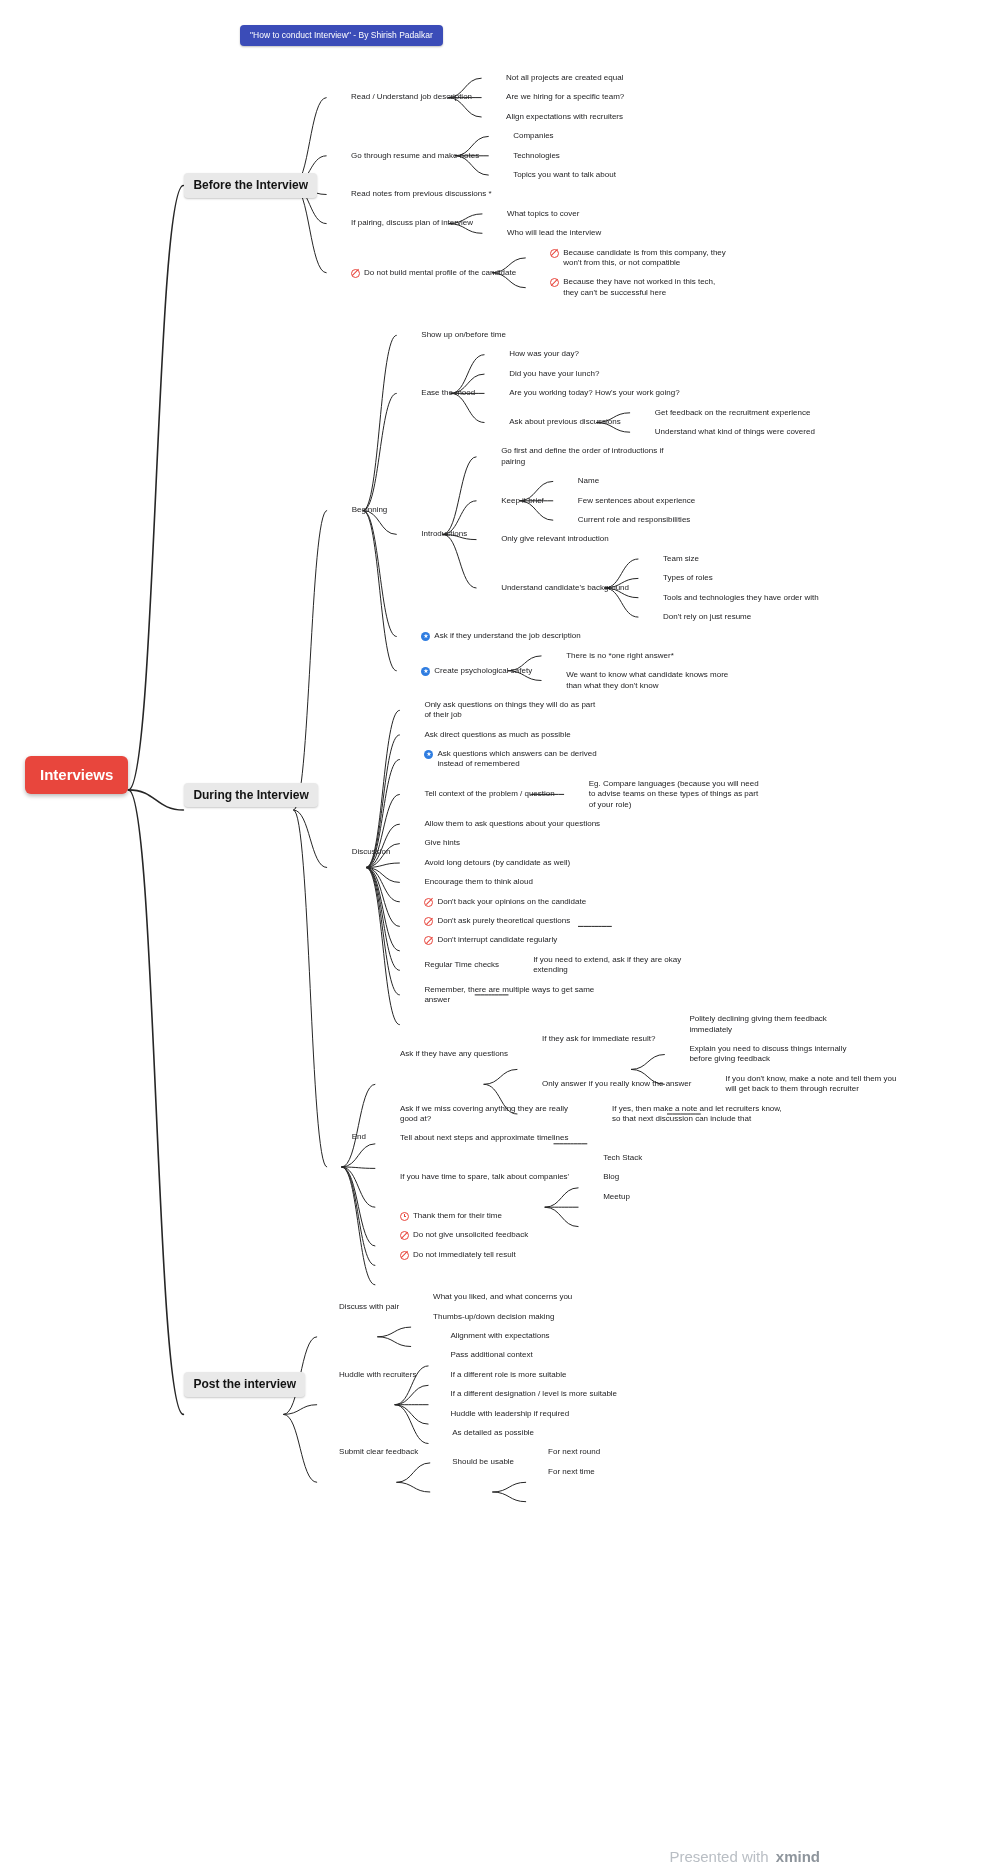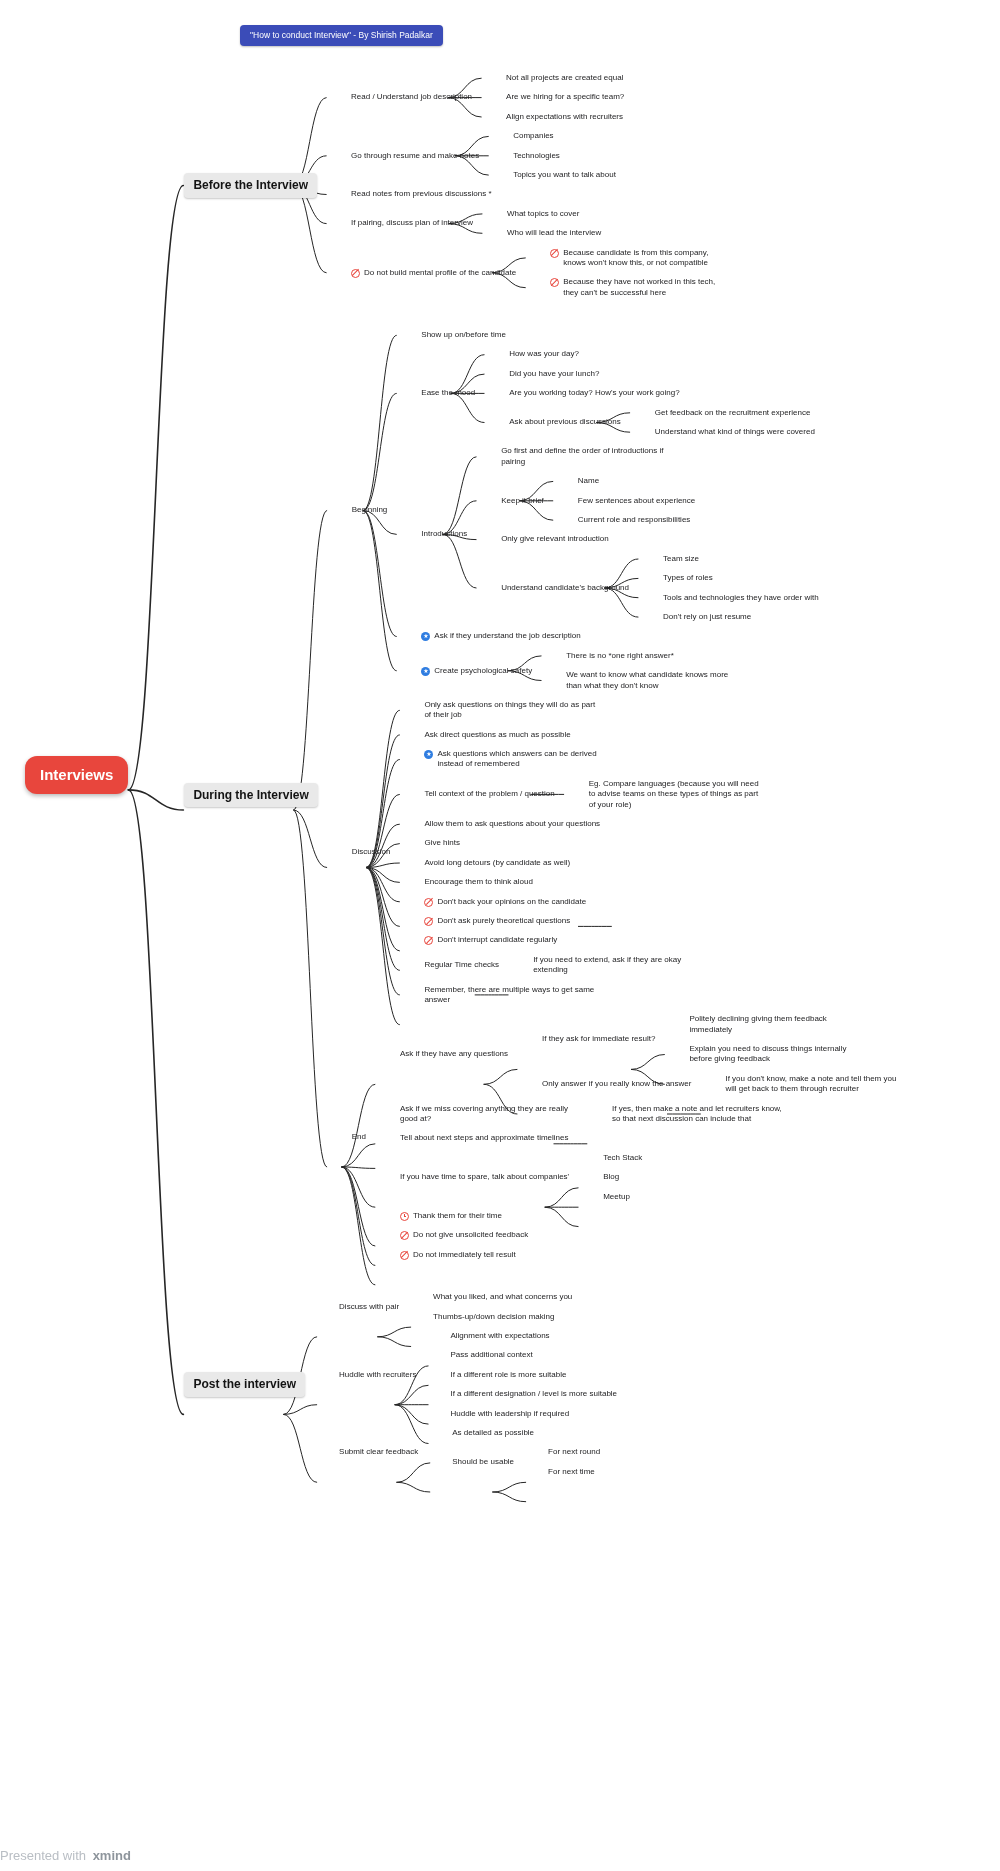--- a/index.html
+++ b/index.html
@@ -20,42 +20,42 @@
   .children{display:flex;flex-direction:column;justify-content:center;margin-left:34px;row-gap:7px}
   .children.from-root{margin-left:56px;row-gap:30px}
   .node{
     position:relative;display:flex;align-items:flex-start;column-gap:4px;
     max-width:178px;font-size:8px;line-height:1.3;color:#1d1d1f;padding:1px 0;
     cursor:default;
   }
   .node .txt{display:block}
   .node-root{
     background:var(--root-bg,#e8463d);color:#fff;font-weight:bold;font-size:15px;line-height:1.2;
-    padding:10px 15px;border-radius:12px;max-width:none;box-shadow:0 2px 4px rgba(0,0,0,.28);
+    padding:10px 15px;border-radius:6px;max-width:none;box-shadow:0 2px 4px rgba(0,0,0,.28);
   }
   .node-topic{
     background:var(--topic-bg,#e9e9e9);color:#141414;font-weight:bold;font-size:12px;line-height:1.2;
     padding:5px 9px;border-radius:4px;max-width:none;box-shadow:0 1px 2px rgba(0,0,0,.22);
   }
   .icon{flex:none;width:9px;height:9px;margin-top:1px;border-radius:50%;position:relative;display:inline-block}
   .icon-forbid{border:1.2px solid var(--forbid,#e8463d)}
   .icon-forbid::after{
     content:'';position:absolute;left:-0.8px;top:2.6px;width:8.6px;height:1.1px;
     background:var(--forbid,#e8463d);transform:rotate(-45deg);
   }
   .icon-clock{border:1.2px solid var(--clock,#e8463d)}
   .icon-clock::before{content:'';position:absolute;left:2.8px;top:1.1px;width:1px;height:2.5px;background:var(--clock,#e8463d)}
   .icon-clock::after{content:'';position:absolute;left:2.8px;top:2.9px;width:2.3px;height:1px;background:var(--clock,#e8463d)}
   .icon-star{background:var(--star,#2f7de1)}
   .icon-star::after{content:'\2605';position:absolute;left:0;top:0;width:100%;height:100%;color:#fff;font-size:6px;line-height:9px;text-align:center}
   .wire{fill:none;stroke:var(--wire,#262626);stroke-width:1;stroke-linecap:round}
   .wire-main{stroke-width:1.6}
   .footer{
-    position:absolute;left:0;width:820px;top:1848px;text-align:left;
-    font-size:13px;color:#b9bec4;
+    position:absolute;left:0;width:820px;top:1848px;text-align:right;
+    font-size:15px;color:#b9bec4;
   }
   .footer .brand{color:#8e959c;font-weight:bold;margin-left:3px}
 </style>
 </head>
 <body>
 
 <div id="canvas">
   <div class="badge">
     <span>"How to conduct Interview" - By Shirish Padalkar</span>
   </div>
@@ -234,21 +234,21 @@
               </div>
               <div class="subtree">
                 <div class="node node-sub">
                   <span class="icon icon-forbid"></span>
                   <span class="txt">Do not build mental profile of the candidate</span>
                 </div>
                 <div class="children">
                   <div class="subtree">
                     <div class="node node-sub">
                       <span class="icon icon-forbid"></span>
-                      <span class="txt">Because candidate is from this company, knows won't know this, or not compatible</span>
+                      <span class="txt">Because candidate is from this company, they won't from this, or not compatible</span>
                     </div>
                   </div>
                   <div class="subtree">
                     <div class="node node-sub">
                       <span class="icon icon-forbid"></span>
                       <span class="txt">Because they have not worked in this tech, they can't be successful here</span>
                     </div>
                   </div>
                 </div>
               </div>

